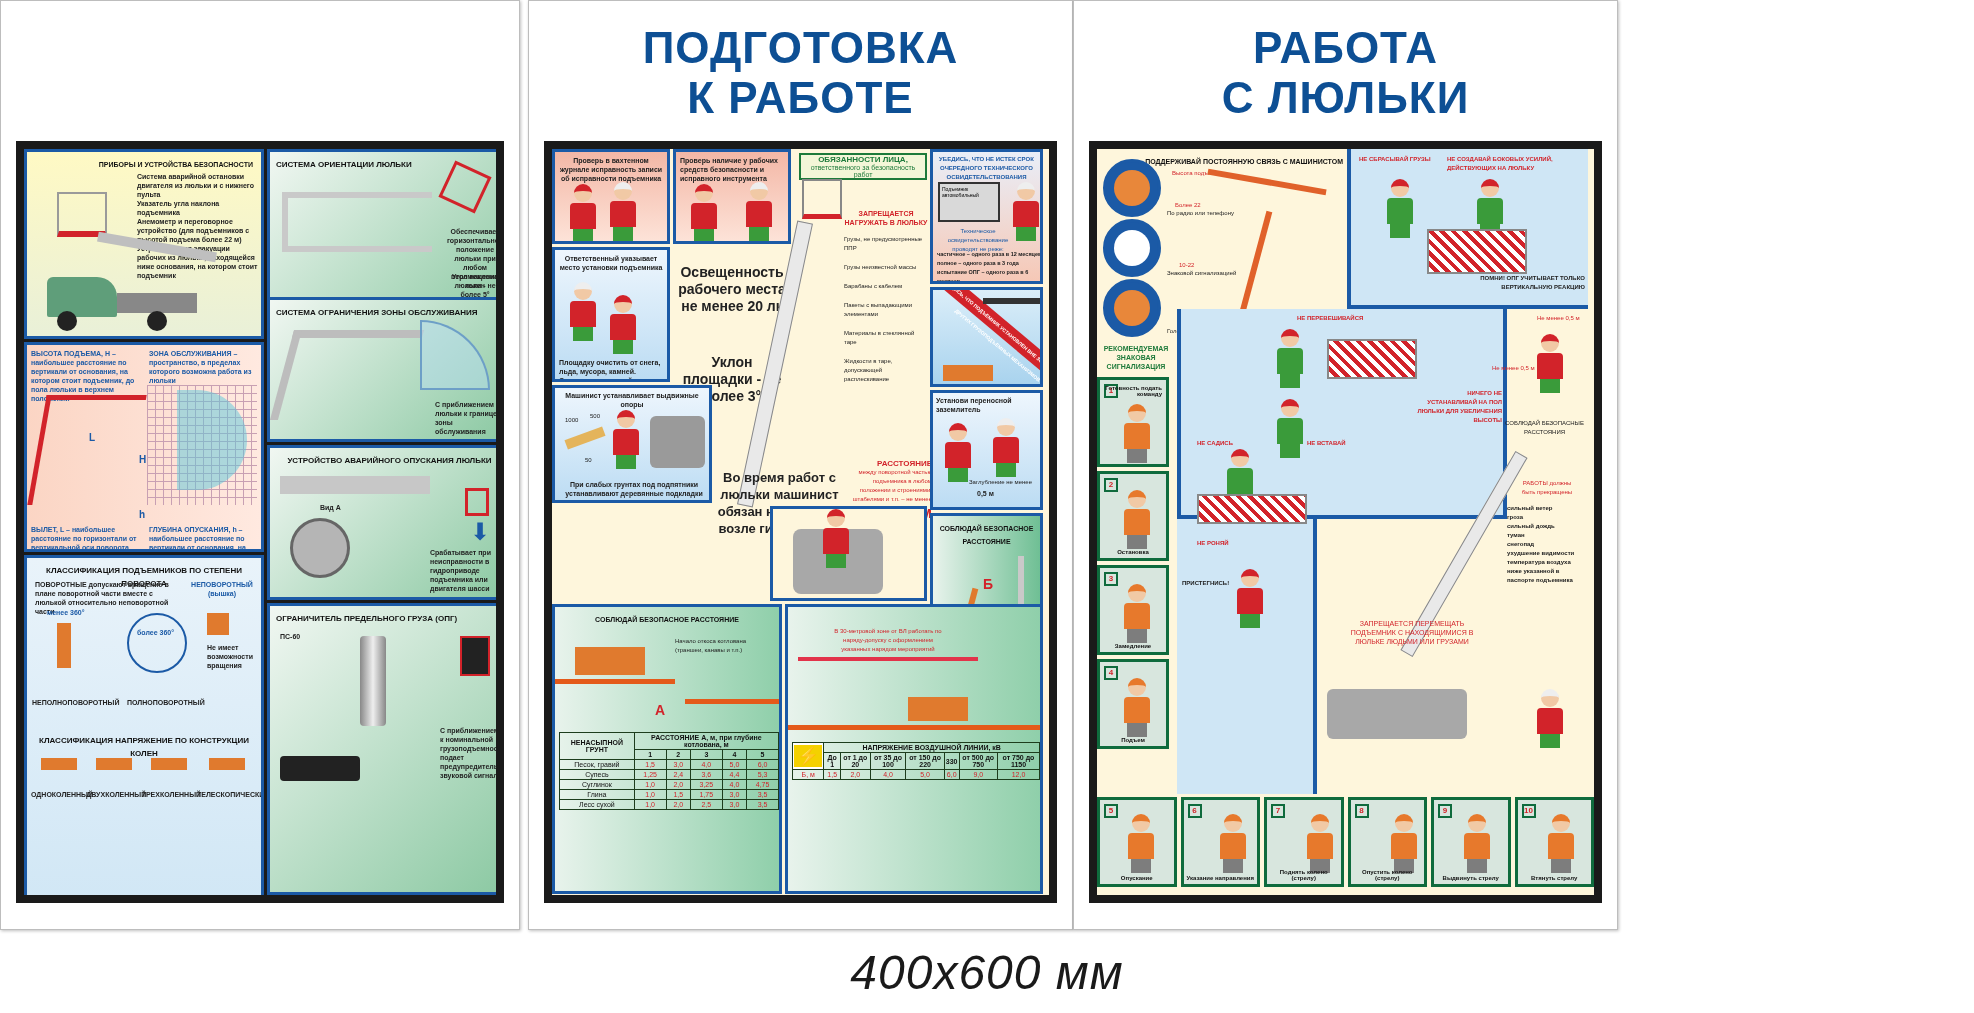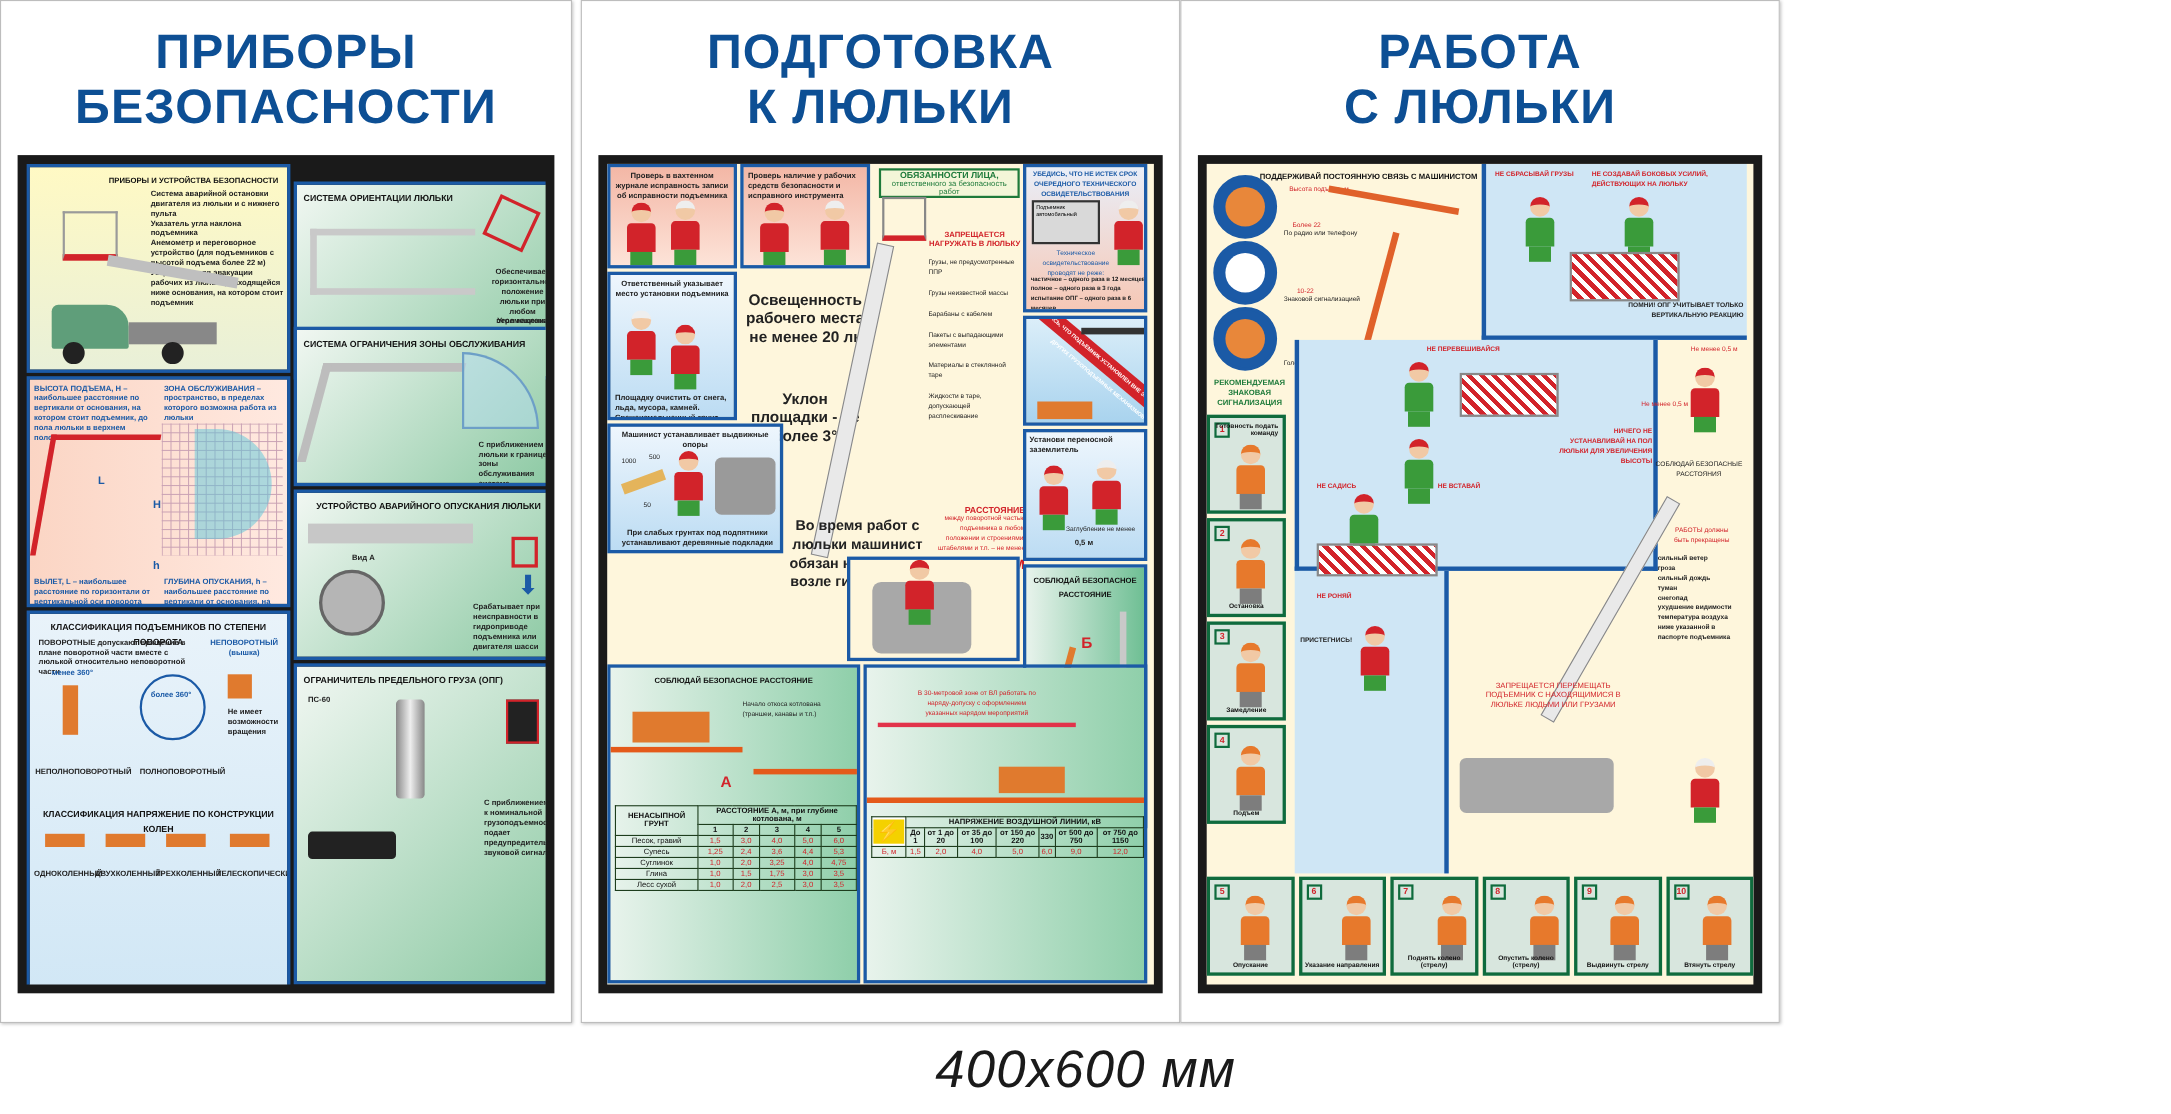--- a/index.html
+++ b/index.html
@@ -50,24 +50,20 @@
 
   .size-label {
     position: absolute; top: 945px; left: 0; width: 1974px; text-align: center;
     font-size: 48px; font-style: italic; color: #1a1a1a; letter-spacing: 1px;
   }
 </style>
 </head>
 <body>
 
 <div class="poster" style="left:0;width:520px;">
-  <div class="poster-title">
-    <div>ПРИБОРЫ</div>
-    <div>БЕЗОПАСНОСТИ</div>
-  </div>
   <div class="board">
     <div class="board-inner">
 
       <div class="panel" style="left:0;top:0;width:240px;height:190px;background:linear-gradient(180deg,#fff9c4,#e9f0d8);border-color:#1b5aa6;">
         <div class="ptitle" style="font-size:7px;text-align:right;padding-right:8px;">ПРИБОРЫ И УСТРОЙСТВА БЕЗОПАСНОСТИ</div>
         <div style="position:absolute;left:110px;top:20px;width:122px;">
           <div class="small" style="font-weight:bold;">Система аварийной остановки двигателя из люльки и с нижнего пульта</div>
           <div class="small" style="font-weight:bold;">Указатель угла наклона подъемника</div>
           <div class="small" style="font-weight:bold;">Анемометр и переговорное устройство (для подъемников с высотой подъема более 22 м)</div>
           <div class="small" style="font-weight:bold;">Устройство для эвакуации рабочих из люльки, находящейся ниже основания, на котором стоит подъемник</div>
@@ -75,21 +71,21 @@
         <div style="position:absolute;left:20px;top:115px;width:150px;height:60px;">
           <div style="position:absolute;left:0;top:10px;width:70px;height:40px;background:#5f9e7a;border-radius:6px 20px 2px 2px;"></div>
           <div style="position:absolute;left:70px;top:26px;width:80px;height:20px;background:#888;"></div>
           <div style="position:absolute;left:10px;top:44px;width:20px;height:20px;border-radius:50%;background:#222;"></div>
           <div style="position:absolute;left:100px;top:44px;width:20px;height:20px;border-radius:50%;background:#222;"></div>
         </div>
         <div style="position:absolute;left:30px;top:40px;width:50px;height:45px;border:2px solid #9a9a9a;border-bottom:6px solid #d2232a;"></div>
         <div style="position:absolute;left:70px;top:90px;width:120px;height:10px;background:#bfbfbf;transform:rotate(10deg);"></div>
       </div>
 
-      <div class="panel" style="left:243px;top:16px;width:239px;height:180px;background:linear-gradient(135deg,#f1f7f2,#8cc9a3);">
+      <div class="panel" style="left:243px;top:0;width:239px;height:180px;background:linear-gradient(135deg,#f1f7f2,#8cc9a3);">
         <div class="ptitle" style="text-align:left;padding-left:6px;font-size:8px;">СИСТЕМА ОРИЕНТАЦИИ ЛЮЛЬКИ</div>
         <div style="position:absolute;left:12px;top:40px;width:150px;height:60px;border:6px solid #c9c9c9;border-right:none;"></div>
         <div style="position:absolute;left:175px;top:15px;width:40px;height:40px;border:3px solid #d2232a;transform:rotate(25deg);"></div>
         <div class="small" style="position:absolute;left:175px;top:75px;width:60px;text-align:center;font-weight:bold;">Обеспечивает горизонтальное положение люльки при любом перемещении колен</div>
         <div class="small" style="position:absolute;left:175px;top:120px;width:60px;text-align:center;font-weight:bold;">Угол наклона люльки - не более 5°</div>
       </div>
 
       <div class="panel" style="left:243px;top:148px;width:239px;height:145px;background:linear-gradient(135deg,#f1f7f2,#8cc9a3);">
         <div class="ptitle" style="text-align:left;padding-left:6px;font-size:8px;">СИСТЕМА ОГРАНИЧЕНИЯ ЗОНЫ ОБСЛУЖИВАНИЯ</div>
         <div style="position:absolute;left:12px;top:30px;width:130px;height:90px;border-left:8px solid #bdbdbd;border-top:8px solid #bdbdbd;transform:skewX(-15deg);"></div>
@@ -161,21 +157,21 @@
             </div>
         </div>
       </div>
     </div>
   </div>
 </div>
 
 <div class="poster" style="left:528px;width:545px;">
   <div class="poster-title">
     <div>ПОДГОТОВКА</div>
-    <div>К ЛЮЛЬКИ</div>
+    <div>К РАБОТЕ</div>
   </div>
   <div class="board">
     <div class="board-inner" style="background:#fef6dc;">
       <div class="panel" style="left:0;top:0;width:118px;height:95px;background:linear-gradient(180deg,#f3b7a6,#fde3d8);">
         <div class="small" style="padding:4px;font-weight:bold;text-align:center;">Проверь в вахтенном журнале исправность записи об исправности подъемника</div>
         <div class="worker" style="left:15px;top:32px;">
             <div class="head"></div>
             <div class="body"></div>
             <div class="legs"></div>
           </div>

